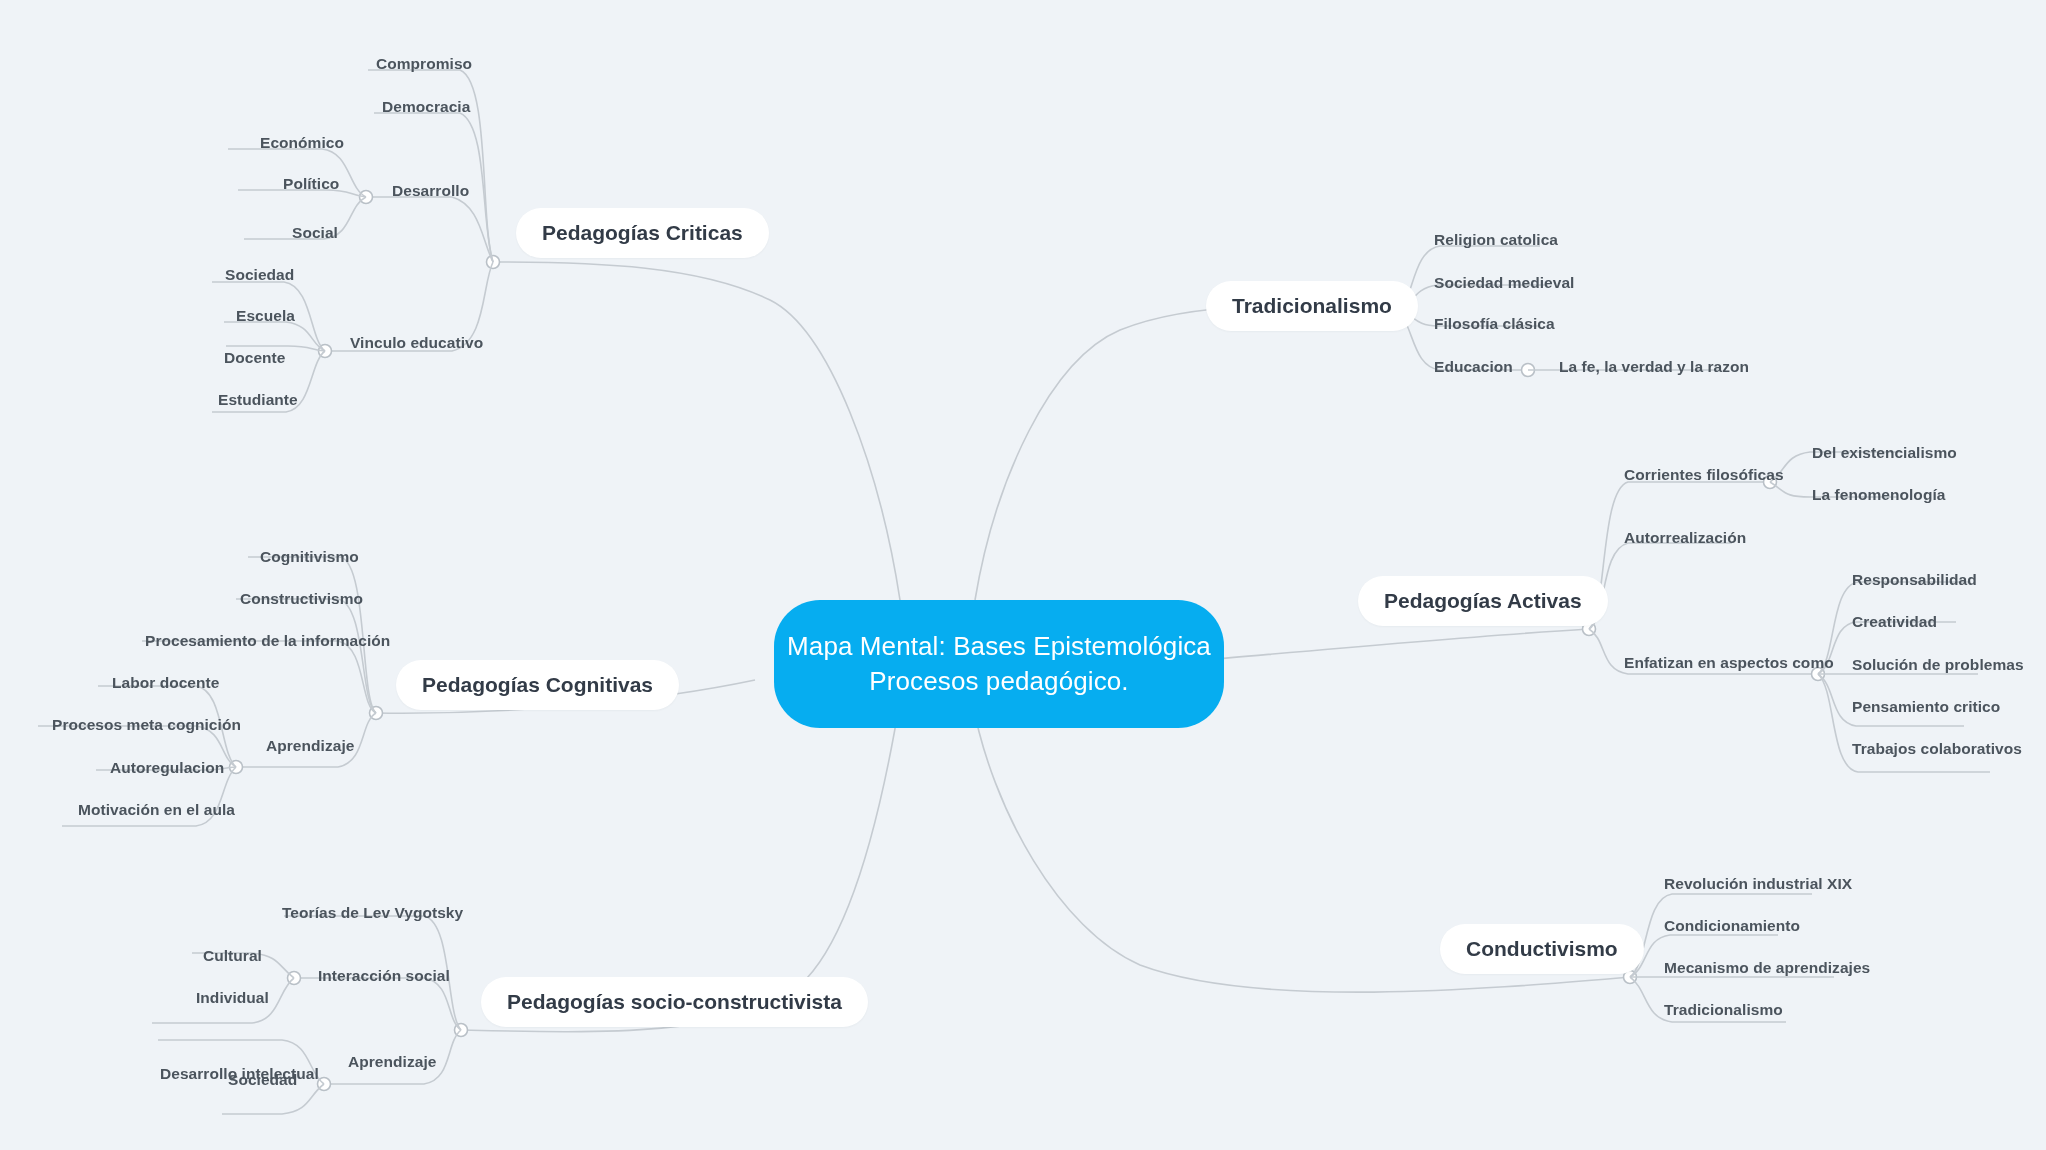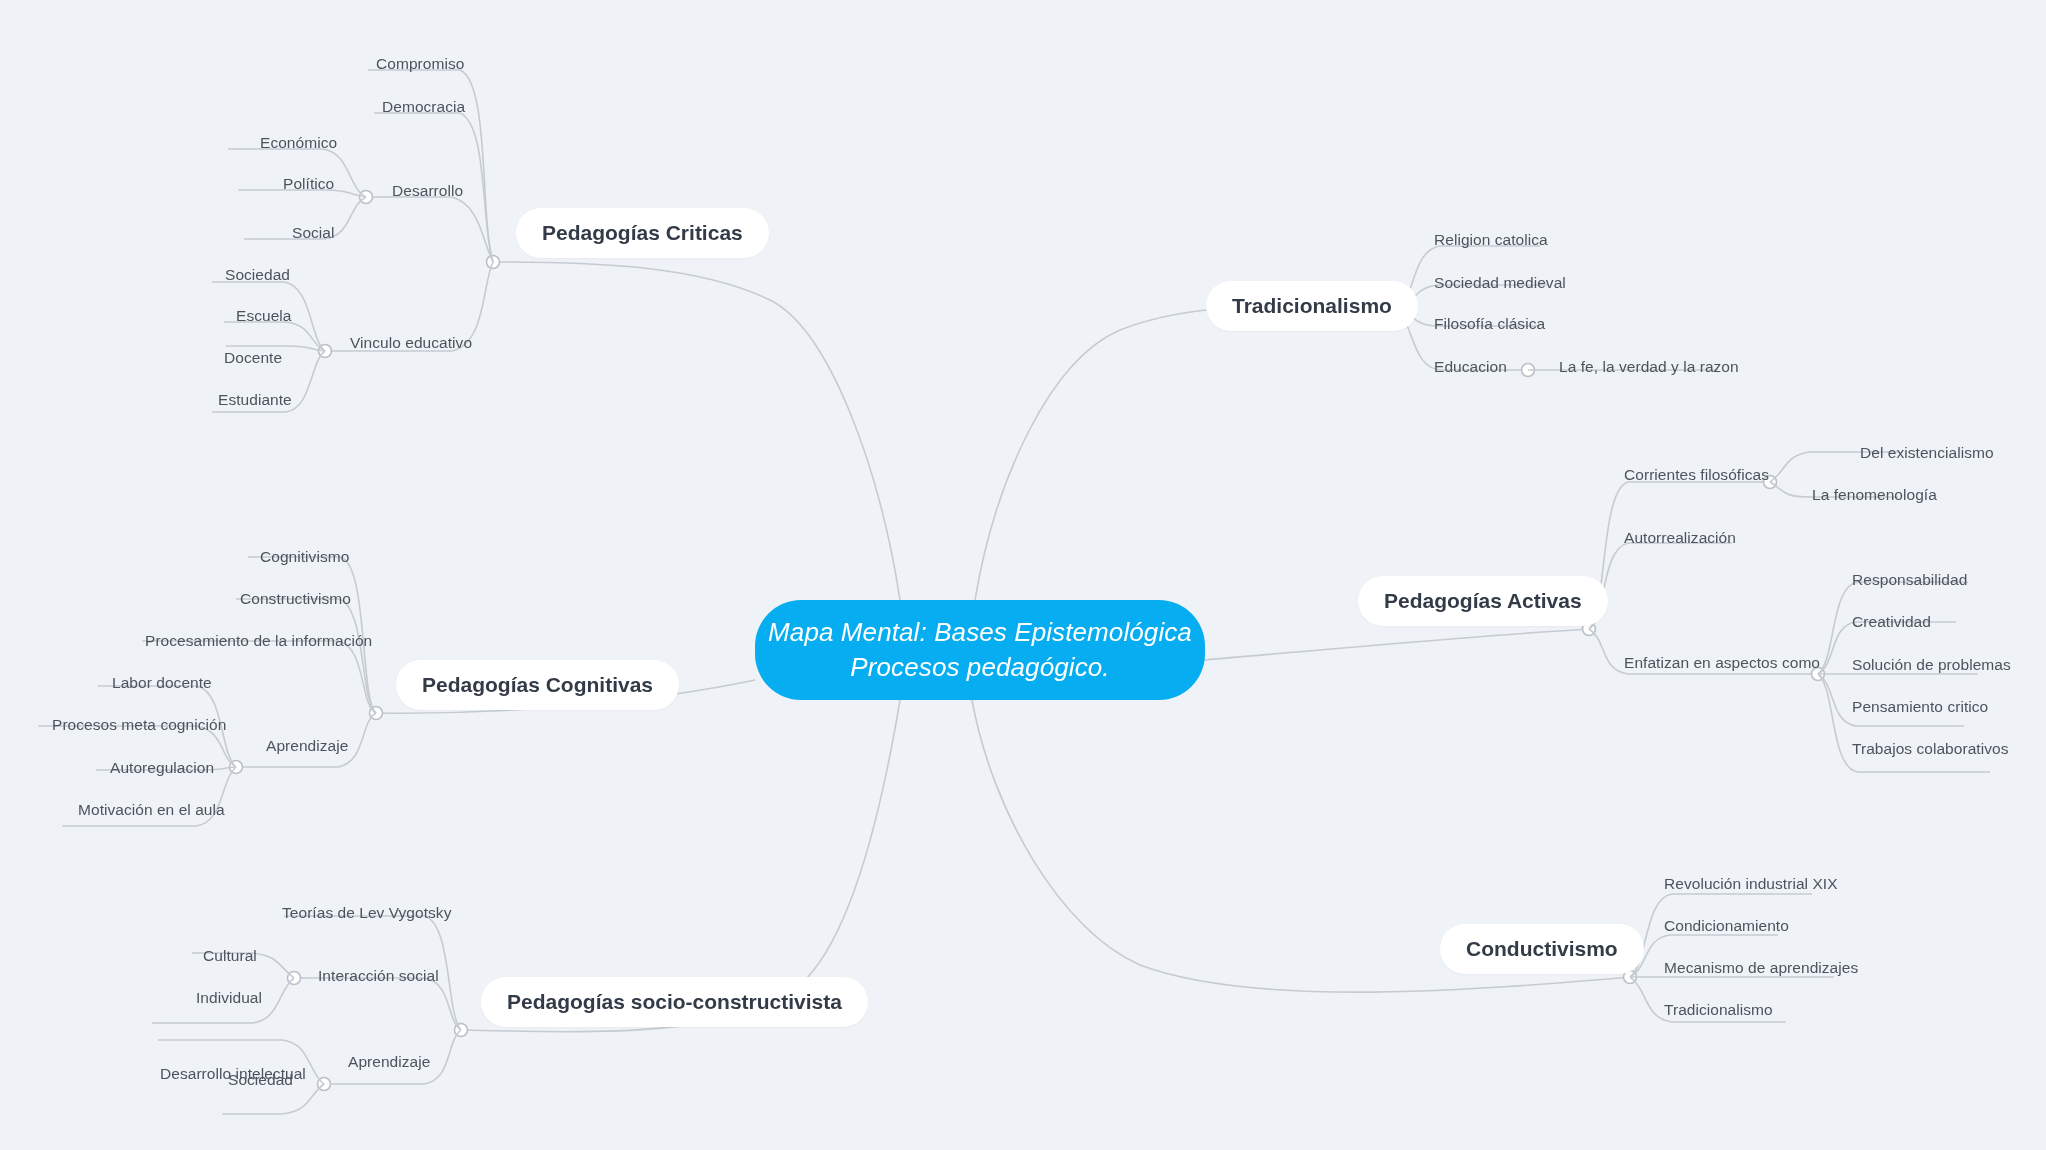--- a/index.html
+++ b/index.html
@@ -31,21 +31,21 @@
     padding:13px 26px;box-sizing:border-box;
     display:flex;align-items:center;
     box-shadow:0 1px 2px rgba(40,60,80,.045);
   }
 
   
   .lbl{
     color:#4b545d;font-size:15.5px;line-height:1;
     letter-spacing:.05px;
   }
-  .lbl.r{transform:translate(0,-50%);}
+  .lbl.r{transform:translate(0,-50%);font-weight:bold;}
 </style>
 </head>
 <body>
 
 <div id="stage">
 
   <svg id="wires" viewBox="0 0 2046 1150">
 
     <path d="M 900 600 C 880 470 830 330 770 300 C 700 266 600 262 493 262"></path>
 
@@ -130,21 +130,21 @@
     <path d="M 376 713 C 360 722 366 762 338 767 L 236 767"></path>
 
     <circle cx="236" cy="767" r="6.5"></circle>
     <path d="M 236 767 C 220 754 224 690 196 686 L 98 686"></path>
     <path d="M 236 767 C 220 758 224 730 196 726 L 38 726"></path>
     <path d="M 236 767 C 220 768 224 770 198 770 L 96 770"></path>
     <path d="M 236 767 C 220 782 224 822 196 826 L 62 826"></path>
 
   </svg>
 
-  <div class="node root" style="left:755px;top:600px;width:450px;height:100px;font-style:italic;">
+  <div class="node root" style="left:774px;top:600px;width:450px;height:128px;">
     <div>
       <div>Mapa Mental: Bases Epistemológica</div>
       <div>Procesos pedagógico.</div>
     </div>
   </div>
 
   <div class="node pill" style="left:516px;top:208px;">
     <span>Pedagogías Criticas</span>
   </div>
 
@@ -180,21 +180,21 @@
   <div class="node lbl r" style="left:224px;top:358px;">Docente</div>
   <div class="node lbl r" style="left:218px;top:400px;">Estudiante</div>
 
   <div class="node lbl r" style="left:1434px;top:240px;">Religion catolica</div>
   <div class="node lbl r" style="left:1434px;top:283px;">Sociedad medieval</div>
   <div class="node lbl r" style="left:1434px;top:324px;">Filosofía clásica</div>
   <div class="node lbl r" style="left:1434px;top:367px;">Educacion</div>
   <div class="node lbl r" style="left:1559px;top:367px;">La fe, la verdad y la razon</div>
 
   <div class="node lbl r" style="left:1624px;top:475px;">Corrientes filosóficas</div>
-  <div class="node lbl r" style="left:1812px;top:453px;margin-left:48px;">Del existencialismo</div>
+  <div class="node lbl r" style="left:1812px;top:453px;">Del existencialismo</div>
   <div class="node lbl r" style="left:1812px;top:495px;">La fenomenología</div>
   <div class="node lbl r" style="left:1624px;top:538px;">Autorrealización</div>
   <div class="node lbl r" style="left:1624px;top:663px;">Enfatizan en aspectos como</div>
   <div class="node lbl r" style="left:1852px;top:580px;">Responsabilidad</div>
   <div class="node lbl r" style="left:1852px;top:622px;">Creatividad</div>
   <div class="node lbl r" style="left:1852px;top:665px;">Solución de problemas</div>
   <div class="node lbl r" style="left:1852px;top:707px;">Pensamiento critico</div>
   <div class="node lbl r" style="left:1852px;top:749px;">Trabajos colaborativos</div>
 
   <div class="node lbl r" style="left:1664px;top:884px;">Revolución industrial XIX</div>

